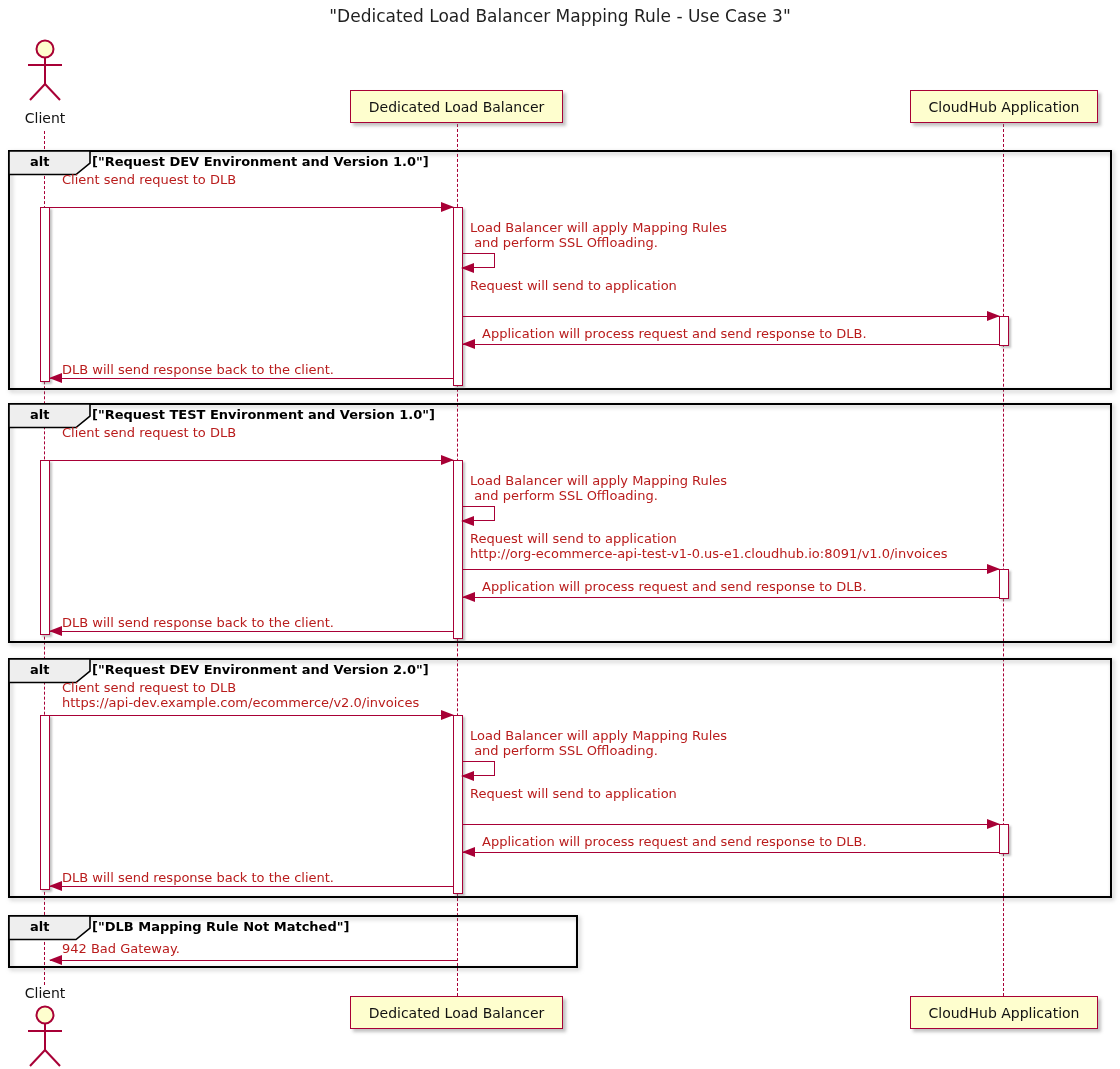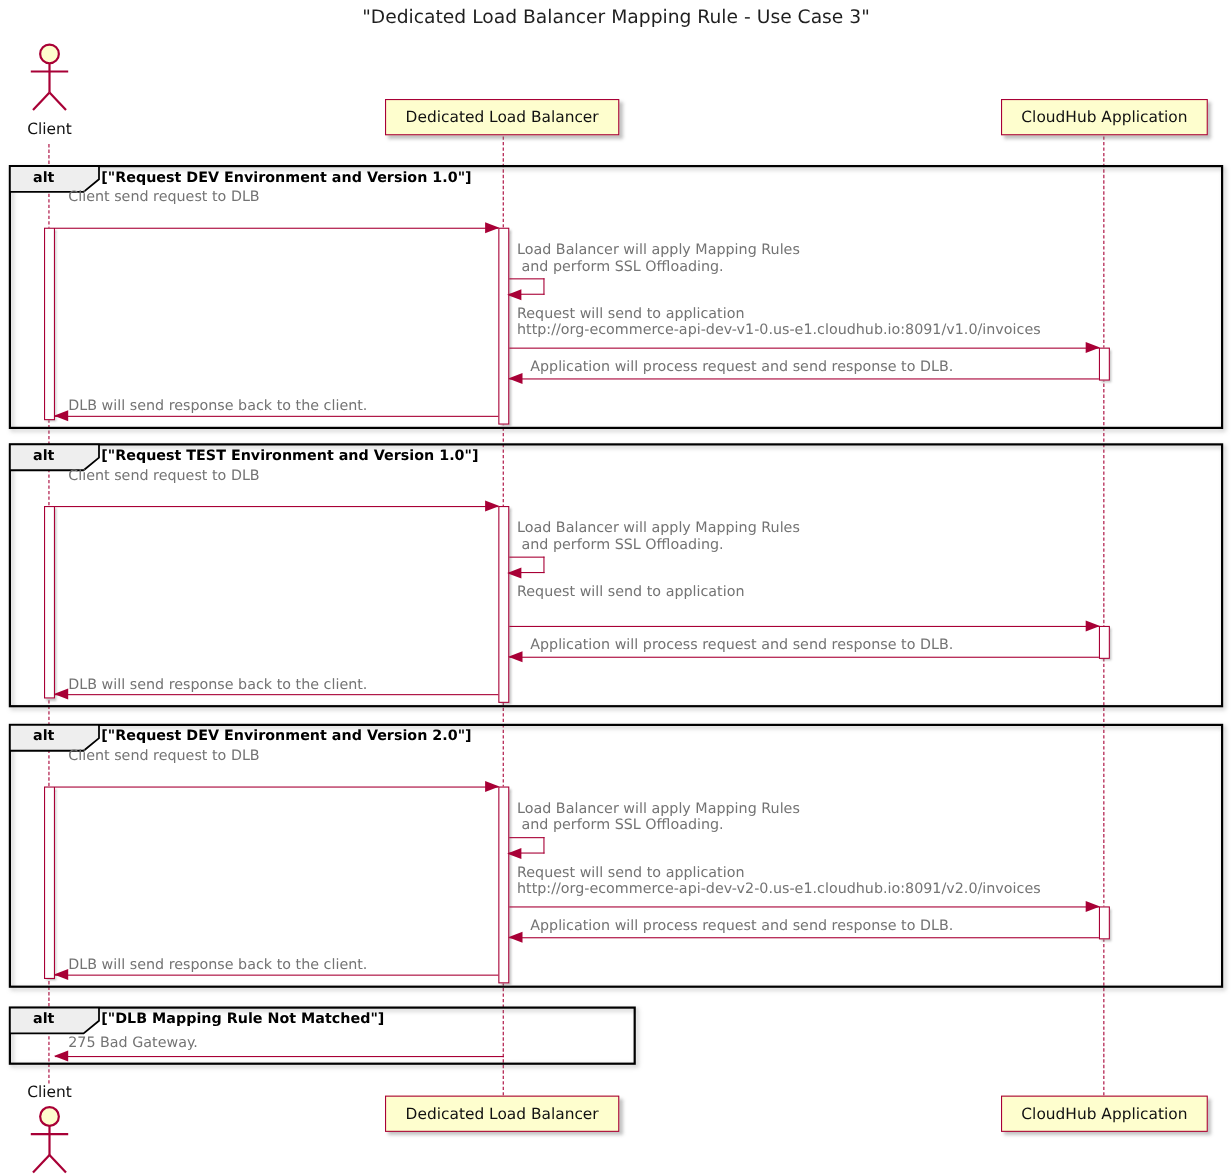--- a/index.html
+++ b/index.html
@@ -25,21 +25,21 @@
     position:absolute;border:2px solid #000;box-sizing:border-box;
     filter:drop-shadow(2.5px 2.5px 2px rgba(120,120,120,.5));
   }
   .alt-tab{position:absolute;}
   .alt-op{position:absolute;font-size:13px;font-weight:bold;color:#000;}
   .guard{position:absolute;font-size:13px;font-weight:bold;color:#000;white-space:pre;}
   .bar{
     position:absolute;width:10px;background:#fff;border:1.5px solid #A80036;
     box-sizing:border-box;box-shadow:2px 2px 2px rgba(120,120,120,.45);z-index:2;
   }
-  .msg{position:absolute;font-size:13px;line-height:15px;color:#737373;z-index:4;}
+  .msg{position:absolute;font-size:13px;line-height:15px;color:#b91c1c;z-index:4;}
   .msg div{white-space:pre;}
   .aline{position:absolute;height:0;border-top:1.5px solid #A80036;z-index:3;}
   .head-r,.head-l{position:absolute;width:0;height:0;border-style:solid;}
   .head-r{right:-1px;top:-6px;border-width:5.5px 0 5.5px 13px;border-color:transparent transparent transparent #A80036;}
   .head-l{left:-1px;top:-6px;border-width:5.5px 13px 5.5px 0;border-color:transparent #A80036 transparent transparent;}
   .selfloop{
     position:absolute;width:32px;height:15px;box-sizing:border-box;
     border:1.5px solid #A80036;border-left:none;z-index:3;
   }
   .selfloop .head-l{top:auto;bottom:-6px;left:-2px;}
@@ -93,21 +93,20 @@
     <div class="msg" style="left:470px;top:70px">
       <div>Load Balancer will apply Mapping Rules</div>
       <div> and perform SSL Offloading.</div>
     </div>
     <div class="selfloop" style="left:463px;top:103px">
         <i class="head-l"></i>
       </div>
 
     <div class="msg" style="left:470px;top:128px">
       <div>Request will send to application</div>
-      <div>http://org-ecommerce-api-dev-v1-0.us-e1.cloudhub.io:8091/v1.0/invoices</div>
     </div>
     <div class="aline" style="left:463px;top:166px;width:536px">
         <i class="head-r"></i>
       </div>
 
     <div class="msg" style="left:482px;top:176px">
       <div>Application will process request and send response to DLB.</div>
     </div>
     <div class="aline" style="left:463px;top:194px;width:536px">
         <i class="head-l"></i>
@@ -143,20 +142,21 @@
     <div class="msg" style="left:470px;top:70px">
       <div>Load Balancer will apply Mapping Rules</div>
       <div> and perform SSL Offloading.</div>
     </div>
     <div class="selfloop" style="left:463px;top:103px">
         <i class="head-l"></i>
       </div>
 
     <div class="msg" style="left:470px;top:128px">
       <div>Request will send to application</div>
+      <div>http://org-ecommerce-api-test-v1-0.us-e1.cloudhub.io:8091/v1.0/invoices</div>
     </div>
     <div class="aline" style="left:463px;top:166px;width:536px">
         <i class="head-r"></i>
       </div>
 
     <div class="msg" style="left:482px;top:176px">
       <div>Application will process request and send response to DLB.</div>
     </div>
     <div class="aline" style="left:463px;top:194px;width:536px">
         <i class="head-l"></i>
@@ -177,36 +177,36 @@
     </svg>
     <div class="alt-op" style="left:30px;top:4px">alt</div>
     <div class="guard" style="left:92px;top:4px">["Request DEV Environment and Version 2.0"]</div>
 
     <div class="bar" style="left:40px;top:57px;height:175px"></div>
     <div class="bar" style="left:453px;top:57px;height:179px"></div>
     <div class="bar" style="left:999px;top:166px;height:30px"></div>
 
     <div class="msg" style="left:62px;top:22px">
       <div>Client send request to DLB</div>
+      <div>https://api-dev.example.com/ecommerce/v2.0/invoices</div>
     </div>
     <div class="aline" style="left:50px;top:57px;width:403px">
         <i class="head-r"></i>
       </div>
 
     <div class="msg" style="left:470px;top:70px">
       <div>Load Balancer will apply Mapping Rules</div>
       <div> and perform SSL Offloading.</div>
     </div>
     <div class="selfloop" style="left:463px;top:103px">
         <i class="head-l"></i>
       </div>
 
     <div class="msg" style="left:470px;top:128px">
       <div>Request will send to application</div>
-      <div>http://org-ecommerce-api-dev-v2-0.us-e1.cloudhub.io:8091/v2.0/invoices</div>
     </div>
     <div class="aline" style="left:463px;top:166px;width:536px">
         <i class="head-r"></i>
       </div>
 
     <div class="msg" style="left:482px;top:176px">
       <div>Application will process request and send response to DLB.</div>
     </div>
     <div class="aline" style="left:463px;top:194px;width:536px">
         <i class="head-l"></i>
@@ -222,21 +222,21 @@
 
   <div class="alt-block" style="top:915px">
     <div class="alt-frame" style="left:8px;top:0;width:570px;height:53px"></div>
     <svg class="alt-tab" style="left:8px;top:0" width="84" height="26" viewBox="0 0 84 26">
       <path d="M1,1 H82 V13 L68,24.5 H1 Z" fill="#EEEEEE" stroke="#000" stroke-width="1.6"></path>
     </svg>
     <div class="alt-op" style="left:30px;top:4px">alt</div>
     <div class="guard" style="left:92px;top:4px">["DLB Mapping Rule Not Matched"]</div>
 
     <div class="msg" style="left:62px;top:26px">
-      <div>275 Bad Gateway.</div>
+      <div>942 Bad Gateway.</div>
     </div>
     <div class="aline" style="left:50px;top:45px;width:408px">
         <i class="head-l"></i>
       </div>
   </div>
 
   <div class="pbox" style="left:350px;top:996px;width:213px">
     <span>Dedicated Load Balancer</span>
   </div>
   <div class="pbox" style="left:910px;top:996px;width:188px">

